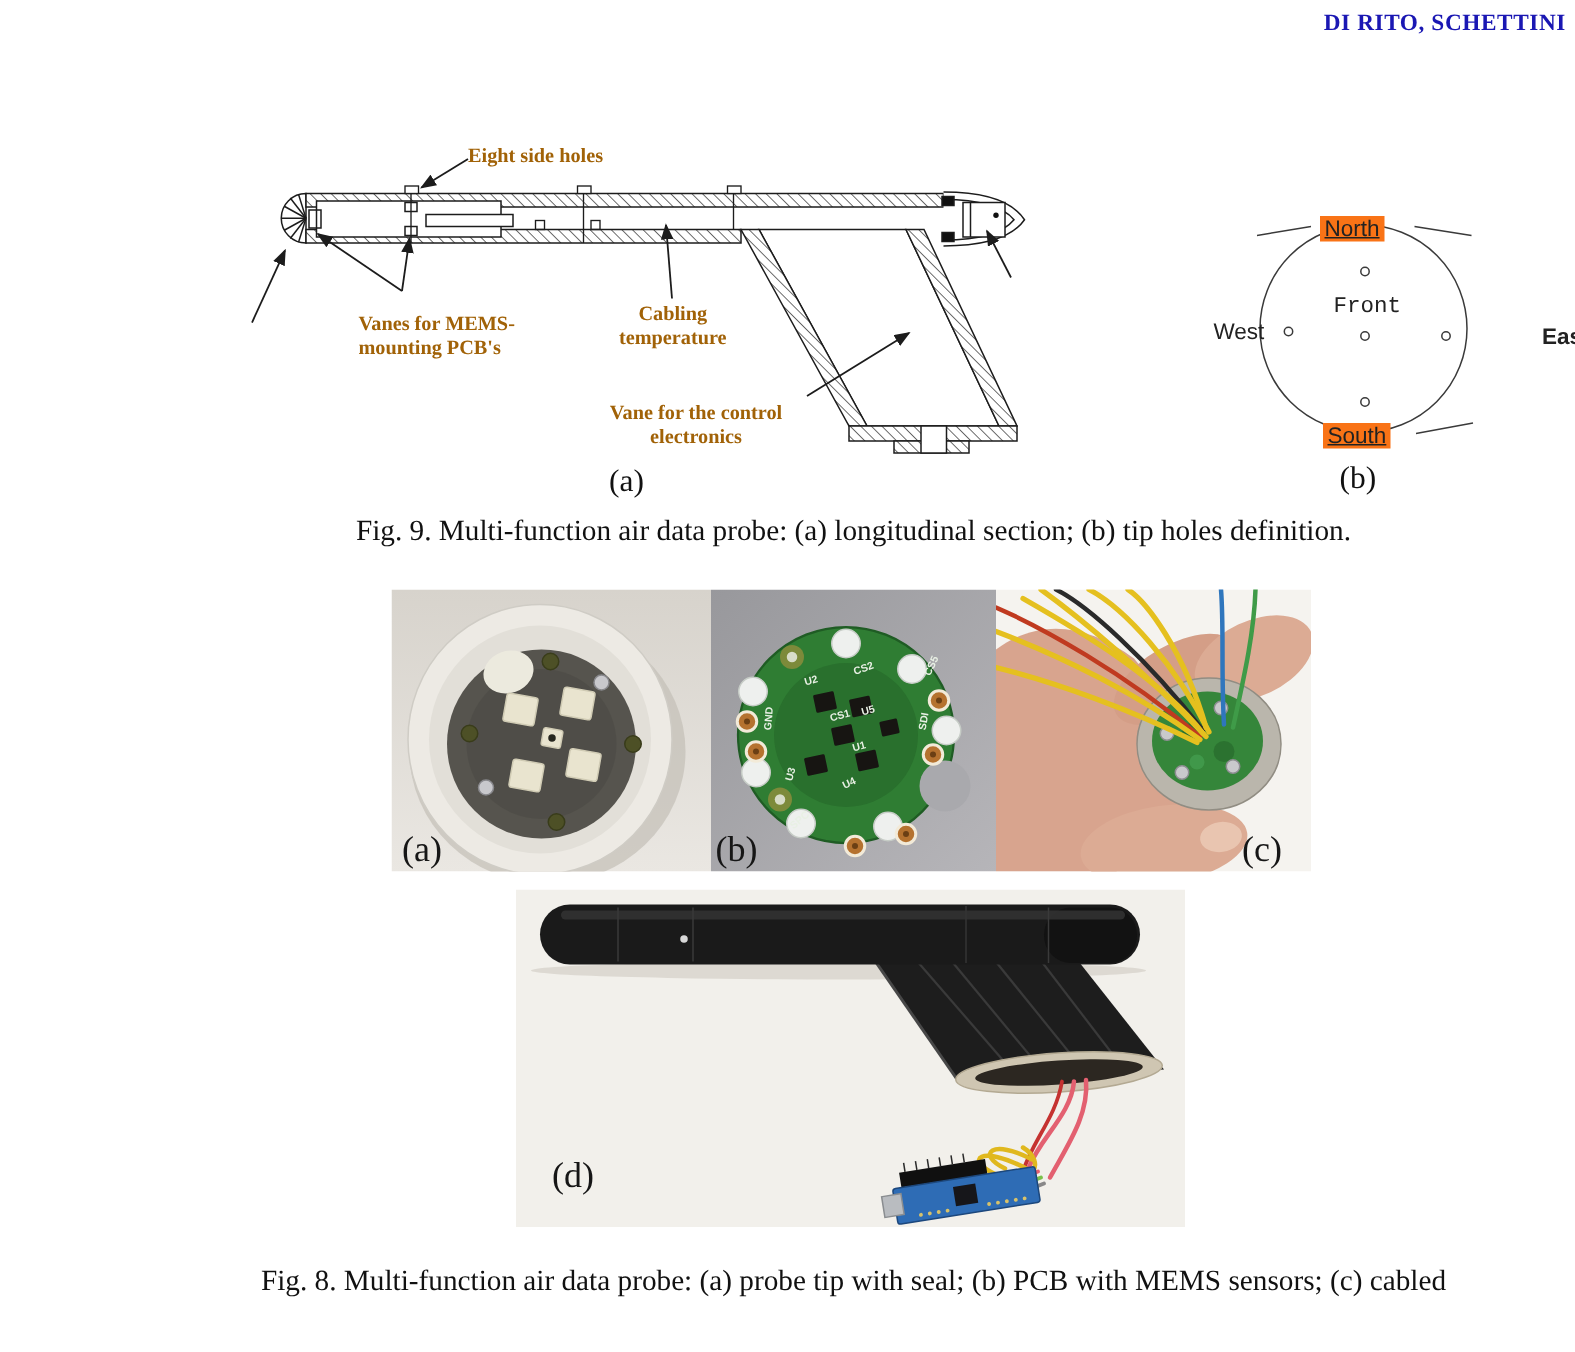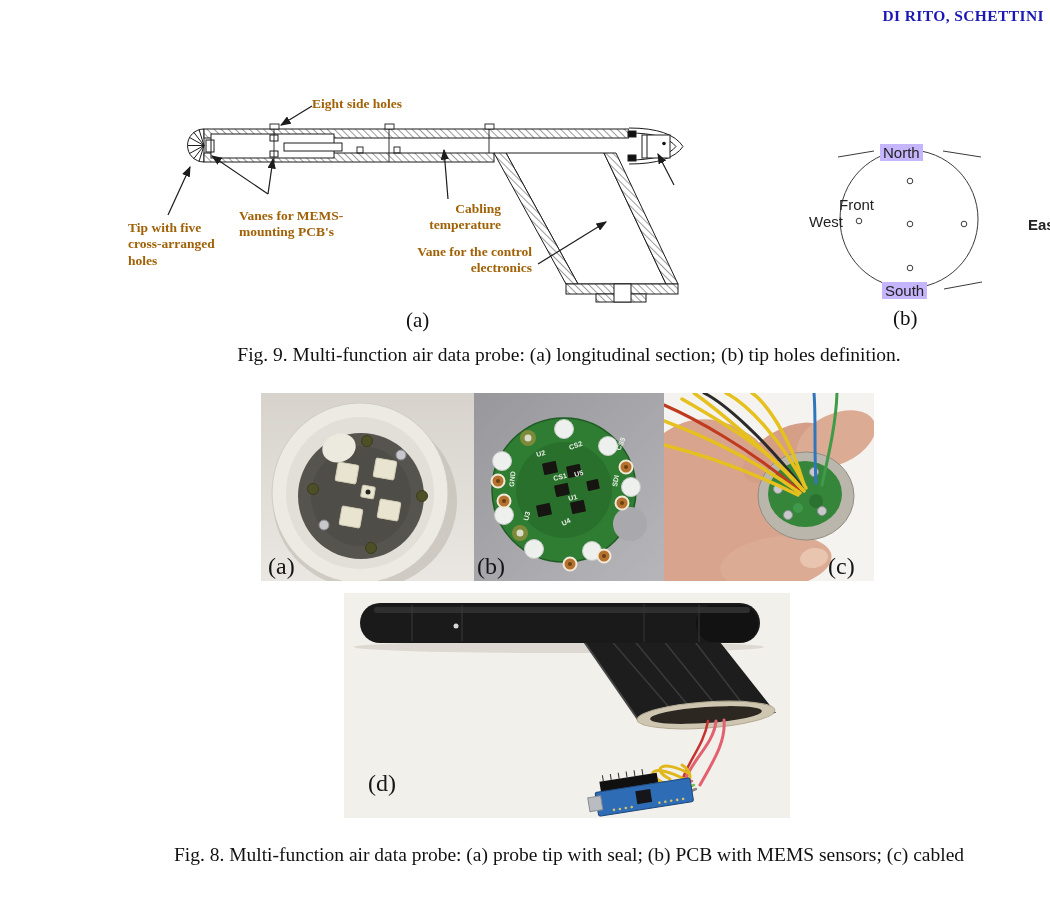--- a/index.html
+++ b/index.html
@@ -3,24 +3,24 @@
 <meta charset="utf-8">
 <style>
   html,body{margin:0;padding:0;background:#fff;}
   .page{position:relative;width:1050px;height:901px;background:#ffffff;overflow:hidden;
         font-family:"Liberation Serif",serif;margin-left:44px;}
   .header{position:absolute;top:7px;left:0;width:1000px;text-align:right;
           font-weight:bold;font-size:15.5px;letter-spacing:.4px;color:#1a17b3;}
   .lbl{position:absolute;font-family:"Liberation Serif",serif;font-weight:700;
        font-size:13.5px;line-height:1.22;color:#a16207;}
   .lbl span{display:block;}
-  .lbl.center{text-align:right;}
+  .lbl.center{text-align:center;}
   .compass-lbl{position:absolute;font-family:"Liberation Sans",sans-serif;
        font-size:15px;color:#222;}
-  .compass-lbl.bg{background:#c4b5fd;padding:0 3px;}
+  .compass-lbl.bg{background:#f97316;padding:0 3px;text-decoration:underline;}
   .sublbl{position:absolute;font-size:21px;color:#111;}
   .caption{position:absolute;left:0;width:1050px;text-align:center;
        font-size:19.5px;color:#111;}
   svg{position:absolute;}
   svg text{font-family:"Liberation Serif",serif;}
   svg text.pcbtxt{font-family:"Liberation Sans",sans-serif;font-size:7px;
        font-weight:bold;fill:#e8f0e4;}
   svg text.photolbl{font-size:24px;fill:#161616;}
 </style>
 </head>
@@ -120,39 +120,34 @@
     </g>
   </svg>
 
   <div class="lbl" style="left:268px;top:96px;">
     <span>Eight side holes</span>
   </div>
   <div class="lbl" style="left:195px;top:208px;">
     <span>Vanes for MEMS-</span>
     <span>mounting PCB's</span>
   </div>
-  <div class="lbl" style="left:84px;top:220px;">
-    <span>Tip with five</span>
-    <span>cross-arranged</span>
-    <span>holes</span>
-  </div>
   <div class="lbl center" style="left:352px;top:201px;width:105px;">
     <span>Cabling</span>
     <span>temperature</span>
   </div>
-  <div class="lbl center" style="left:352px;top:244px;width:136px;">
+  <div class="lbl center" style="left:352px;top:267px;width:136px;">
     <span>Vane for the control</span>
     <span>electronics</span>
   </div>
 
   <div class="compass-lbl bg" style="left:836px;top:144px;">North</div>
   <div class="compass-lbl bg" style="left:838px;top:282px;">South</div>
   <div class="compass-lbl" style="left:765px;top:213px;">West</div>
   <div class="compass-lbl" style="left:984px;top:216px;font-weight:bold;">East</div>
-  <div class="compass-lbl" style="left:795px;top:196px;">Front</div>
+  <div class="compass-lbl" style="left:845px;top:196px;font-family:Liberation Mono, monospace;">Front</div>
 
   <div class="sublbl" style="left:362px;top:308px;">(a)</div>
   <div class="sublbl" style="left:849px;top:306px;">(b)</div>
   <div class="caption" style="top:344px;">Fig. 9. Multi-function air data probe: (a) longitudinal section; (b) tip holes definition.</div>
 
   <svg style="left:217px;top:393px;" width="213" height="188" viewBox="0 0 213 188">
     <defs>
       <linearGradient id="bgA" x1="0" y1="0" x2="0" y2="1">
         <stop offset="0" stop-color="#d7d3cc"></stop>
           <stop offset="1" stop-color="#eae7e2"></stop>

